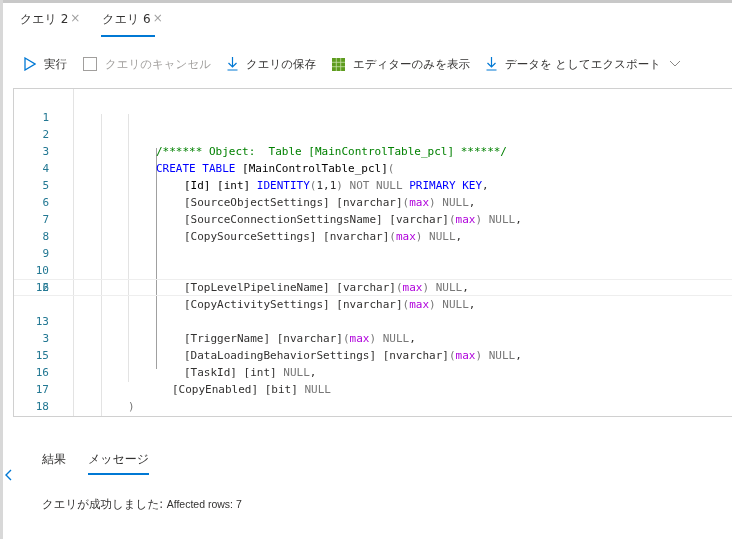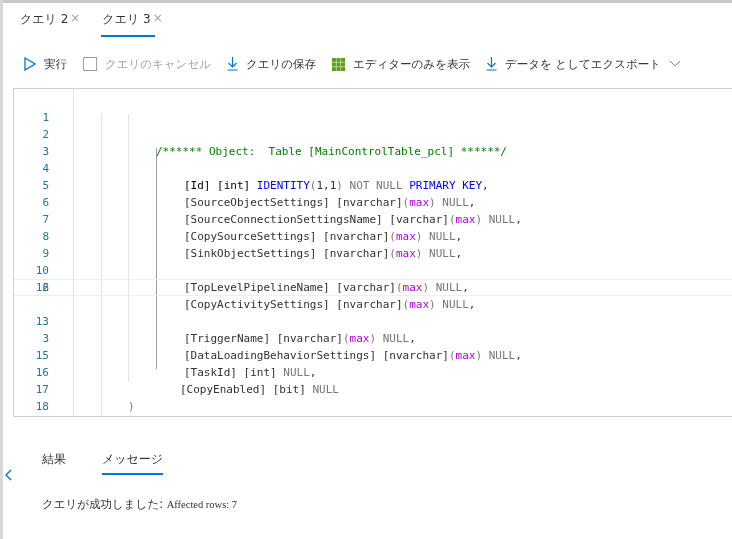--- a/index.html
+++ b/index.html
@@ -25,40 +25,40 @@
   .code { position: absolute; white-space: pre; }
   .guide { position: absolute; width: 1px; background: #e3e3e3; }
   .guide.active { background: #a0a0a0; }
 
   .c-com { color: #008000; }
   .c-kw { color: #0000ff; }
   .c-id { color: #000000; }
   .c-pink { color: #af00db; }
   .c-gray { color: #777777; }
 
-  .results-tabs { position: absolute; left: 42px; top: 451px; height: 26px; display: flex; gap: 36px; font-size: 12px; }
+  .results-tabs { position: absolute; left: 42px; top: 451px; height: 26px; display: flex; gap: 22px; font-size: 12px; }
   .rtab { position: relative; cursor: pointer; }
   .rtab.active::after { content: ""; position: absolute; left: 0; right: 0; top: 22px; height: 2px; background: #0078d4; }
   .collapse-chevron { position: absolute; left: 4px; top: 468px; color: #0078d4; font-size: 14px; cursor: pointer; }
   .message { position: absolute; left: 42px; top: 497px; font-size: 11.5px; color: #323130; }
-  .message .mono { font-family: Liberation Serif, serif; font-size: 10.5px; }
+  .message .mono { font-family: Liberation Sans, sans-serif; font-size: 10.5px; }
 </style>
 </head>
 <body>
 
 <div class="frame-top"></div>
 <div class="frame-left"></div>
 
 <div class="tabs">
   <div class="tab">
     <span>クエリ 2</span>
     <span class="close">×</span>
   </div>
   <div class="tab active">
-    <span>クエリ 3</span>
+    <span>クエリ 6</span>
     <span class="close">×</span>
   </div>
 </div>
 
 <div class="toolbar">
   <div class="tb-item">
     <span class="tb-icon">
       <svg width="12" height="14" viewBox="0 0 12 14">
           <path d="M1 1 L11 7 L1 13 Z" fill="none" stroke="#0078d4" stroke-width="1.3"></path>
         </svg>
@@ -116,20 +116,21 @@
     <span class="ln">1</span>
   </div>
 
   <div class="line" style="top:20px">
     <span class="ln">2</span>
     <span class="code c-com" style="left:142px">/****** Object:  Table [MainControlTable_pcl] ******/</span>
   </div>
 
   <div class="line" style="top:37px">
     <span class="ln">3</span>
+    <span class="code" style="left:142px"><span class="c-kw">CREATE TABLE</span> <span class="c-id">[MainControlTable_pcl]</span><span class="c-gray">(</span></span>
   </div>
 
   <div class="line" style="top:54px">
     <span class="ln">4</span>
     <span class="code" style="left:170px"><span class="c-id">[Id] [int]</span> <span class="c-kw">IDENTITY</span><span class="c-gray">(</span>1,1<span class="c-gray">)</span> <span class="c-gray">NOT NULL</span> <span class="c-kw">PRIMARY KEY</span>,</span>
   </div>
 
   <div class="line" style="top:71px">
     <span class="ln">5</span>
     <span class="code" style="left:170px">[SourceObjectSettings] [nvarchar]<span class="c-gray">(</span><span class="c-pink">max</span><span class="c-gray">)</span> <span class="c-gray">NULL</span>,</span>
@@ -140,21 +141,20 @@
     <span class="code" style="left:170px">[SourceConnectionSettingsName] [varchar]<span class="c-gray">(</span><span class="c-pink">max</span><span class="c-gray">)</span> <span class="c-gray">NULL</span>,</span>
   </div>
 
   <div class="line" style="top:105px">
     <span class="ln">7</span>
     <span class="code" style="left:170px">[CopySourceSettings] [nvarchar]<span class="c-gray">(</span><span class="c-pink">max</span><span class="c-gray">)</span> <span class="c-gray">NULL</span>,</span>
   </div>
 
   <div class="line" style="top:122px">
     <span class="ln">8</span>
-    <span class="code" style="left:170px">[SinkObjectSettings] [nvarchar]<span class="c-gray">(</span><span class="c-pink">max</span><span class="c-gray">)</span> <span class="c-gray">NULL</span>,</span>
   </div>
 
   <div class="line" style="top:139px">
     <span class="ln">9</span>
   </div>
 
   <div class="line" style="top:156px">
     <span class="ln">10</span>
   </div>
 
@@ -178,21 +178,21 @@
     <span class="code" style="left:170px">[DataLoadingBehaviorSettings] [nvarchar]<span class="c-gray">(</span><span class="c-pink">max</span><span class="c-gray">)</span> <span class="c-gray">NULL</span>,</span>
   </div>
 
   <div class="line" style="top:241px">
     <span class="ln">15</span>
     <span class="code" style="left:170px">[TaskId] [int] <span class="c-gray">NULL</span>,</span>
   </div>
 
   <div class="line" style="top:258px">
     <span class="ln">16</span>
-    <span class="code" style="left:166px">[CopyEnabled] [bit] <span class="c-gray">NULL</span></span>
+    <span class="code" style="left:158px">[CopyEnabled] [bit] <span class="c-gray">NULL</span></span>
   </div>
 
   <div class="line" style="top:275px">
     <span class="ln">17</span>
     <span class="code c-gray" style="left:114px">)</span>
   </div>
 
   <div class="line" style="top:292px">
     <span class="ln">18</span>
     <span class="code" style="left:142px"> @MainControlMetadata    </span>

